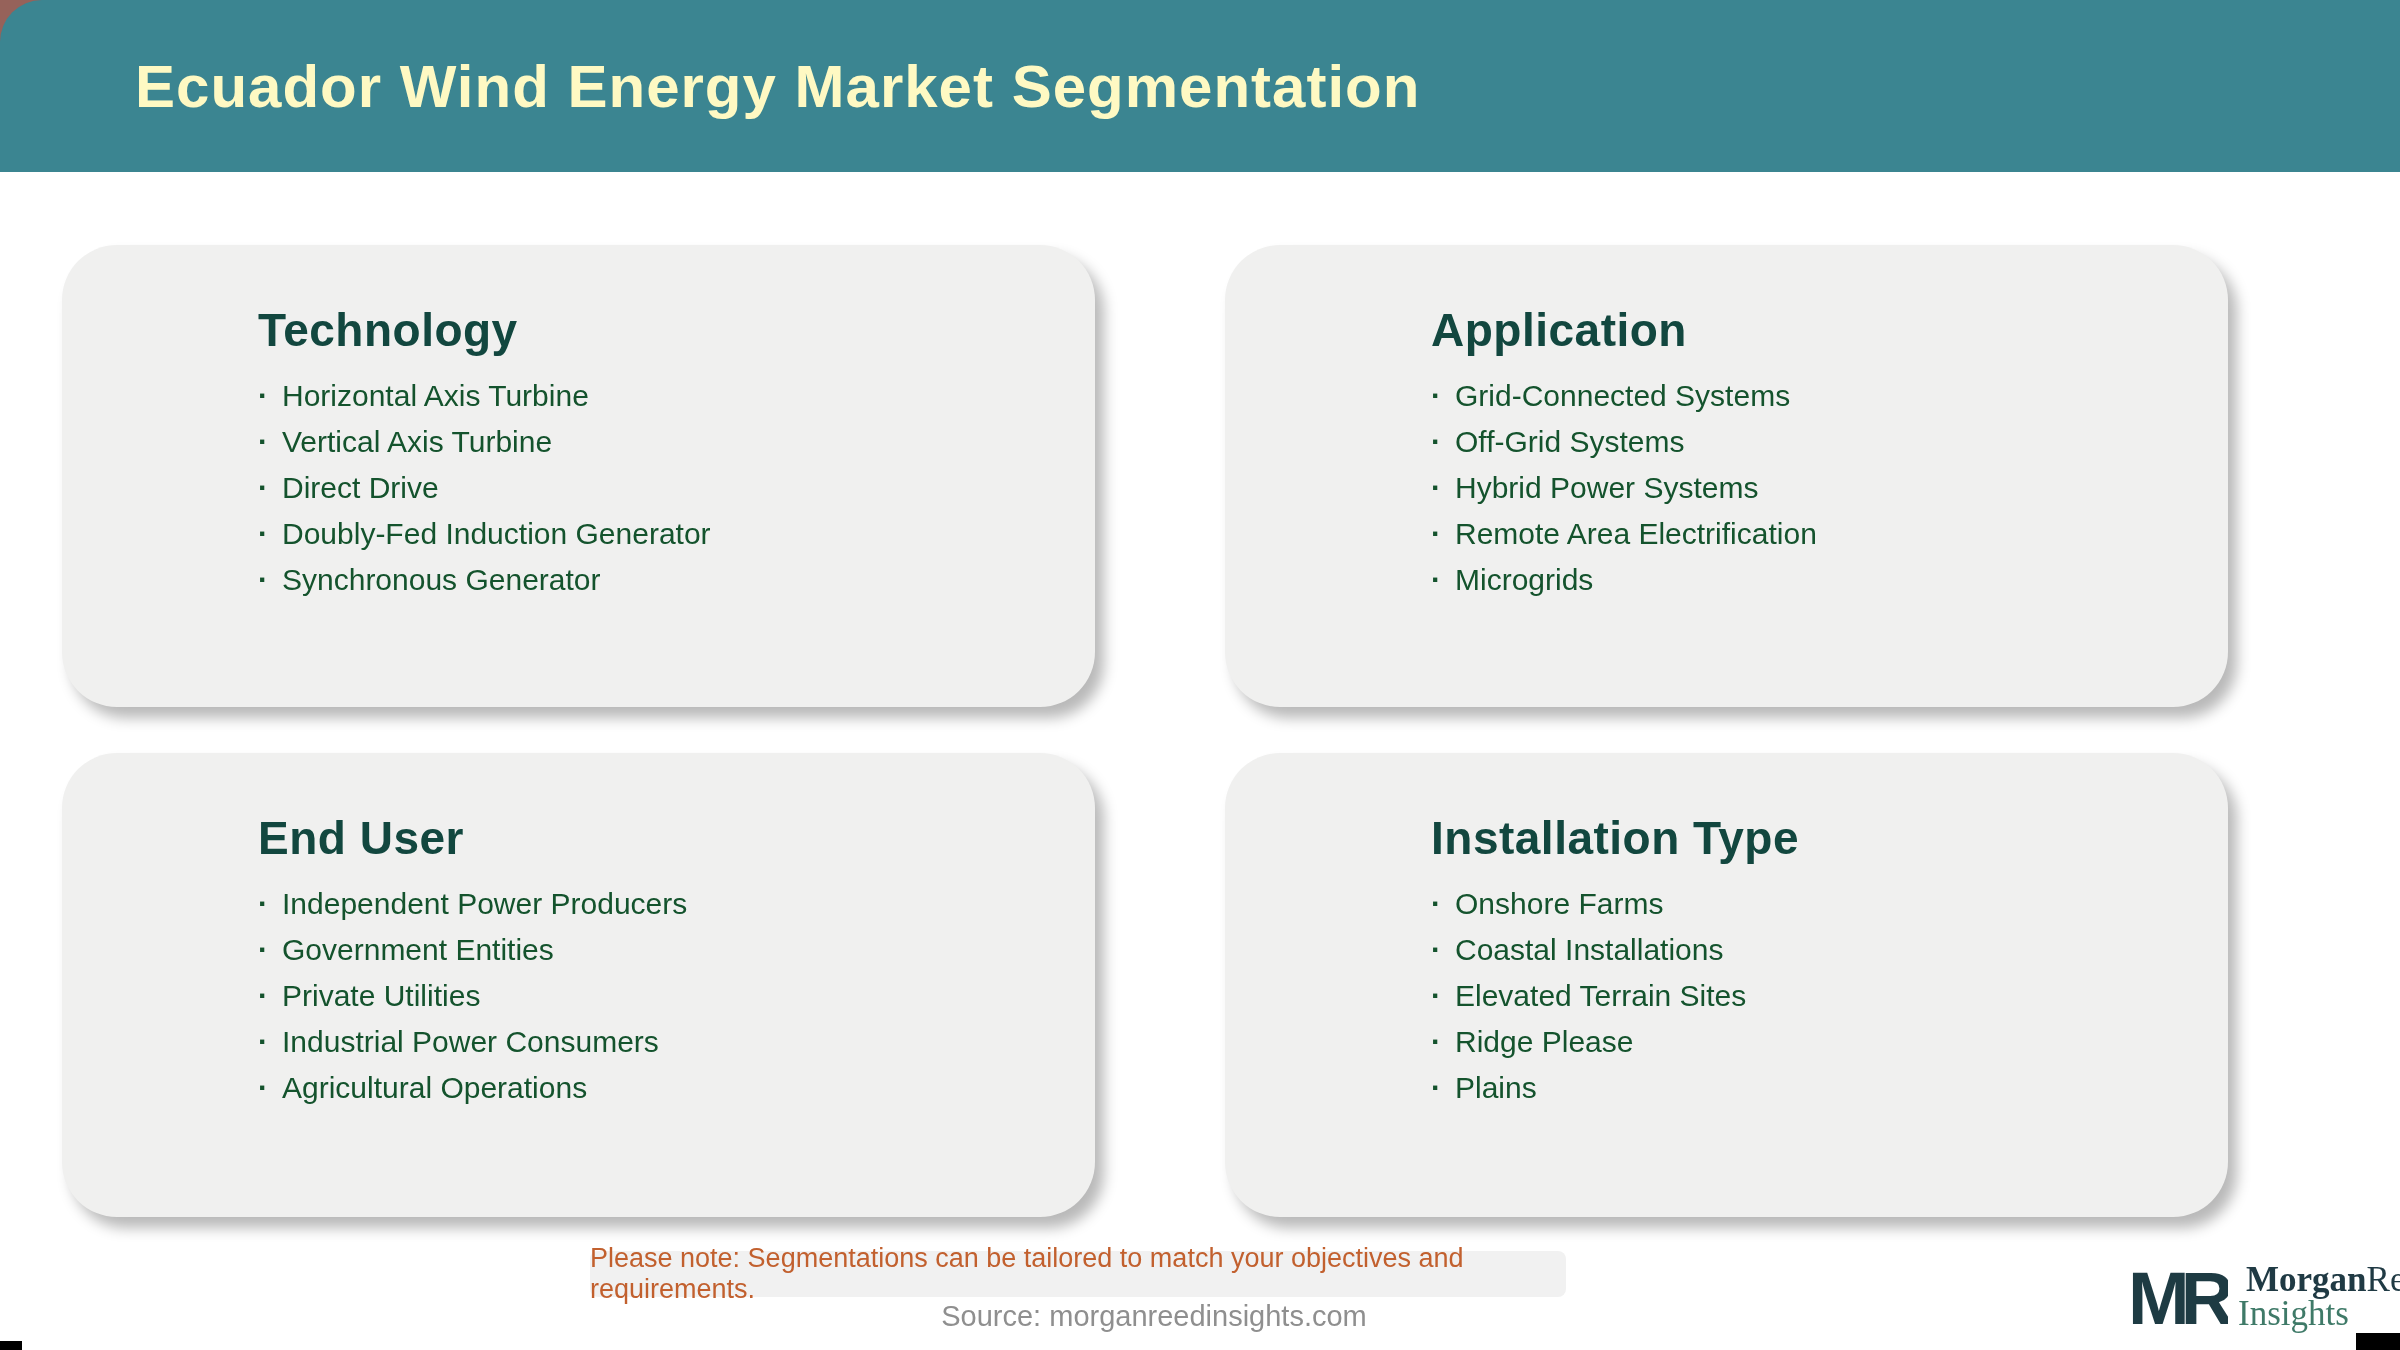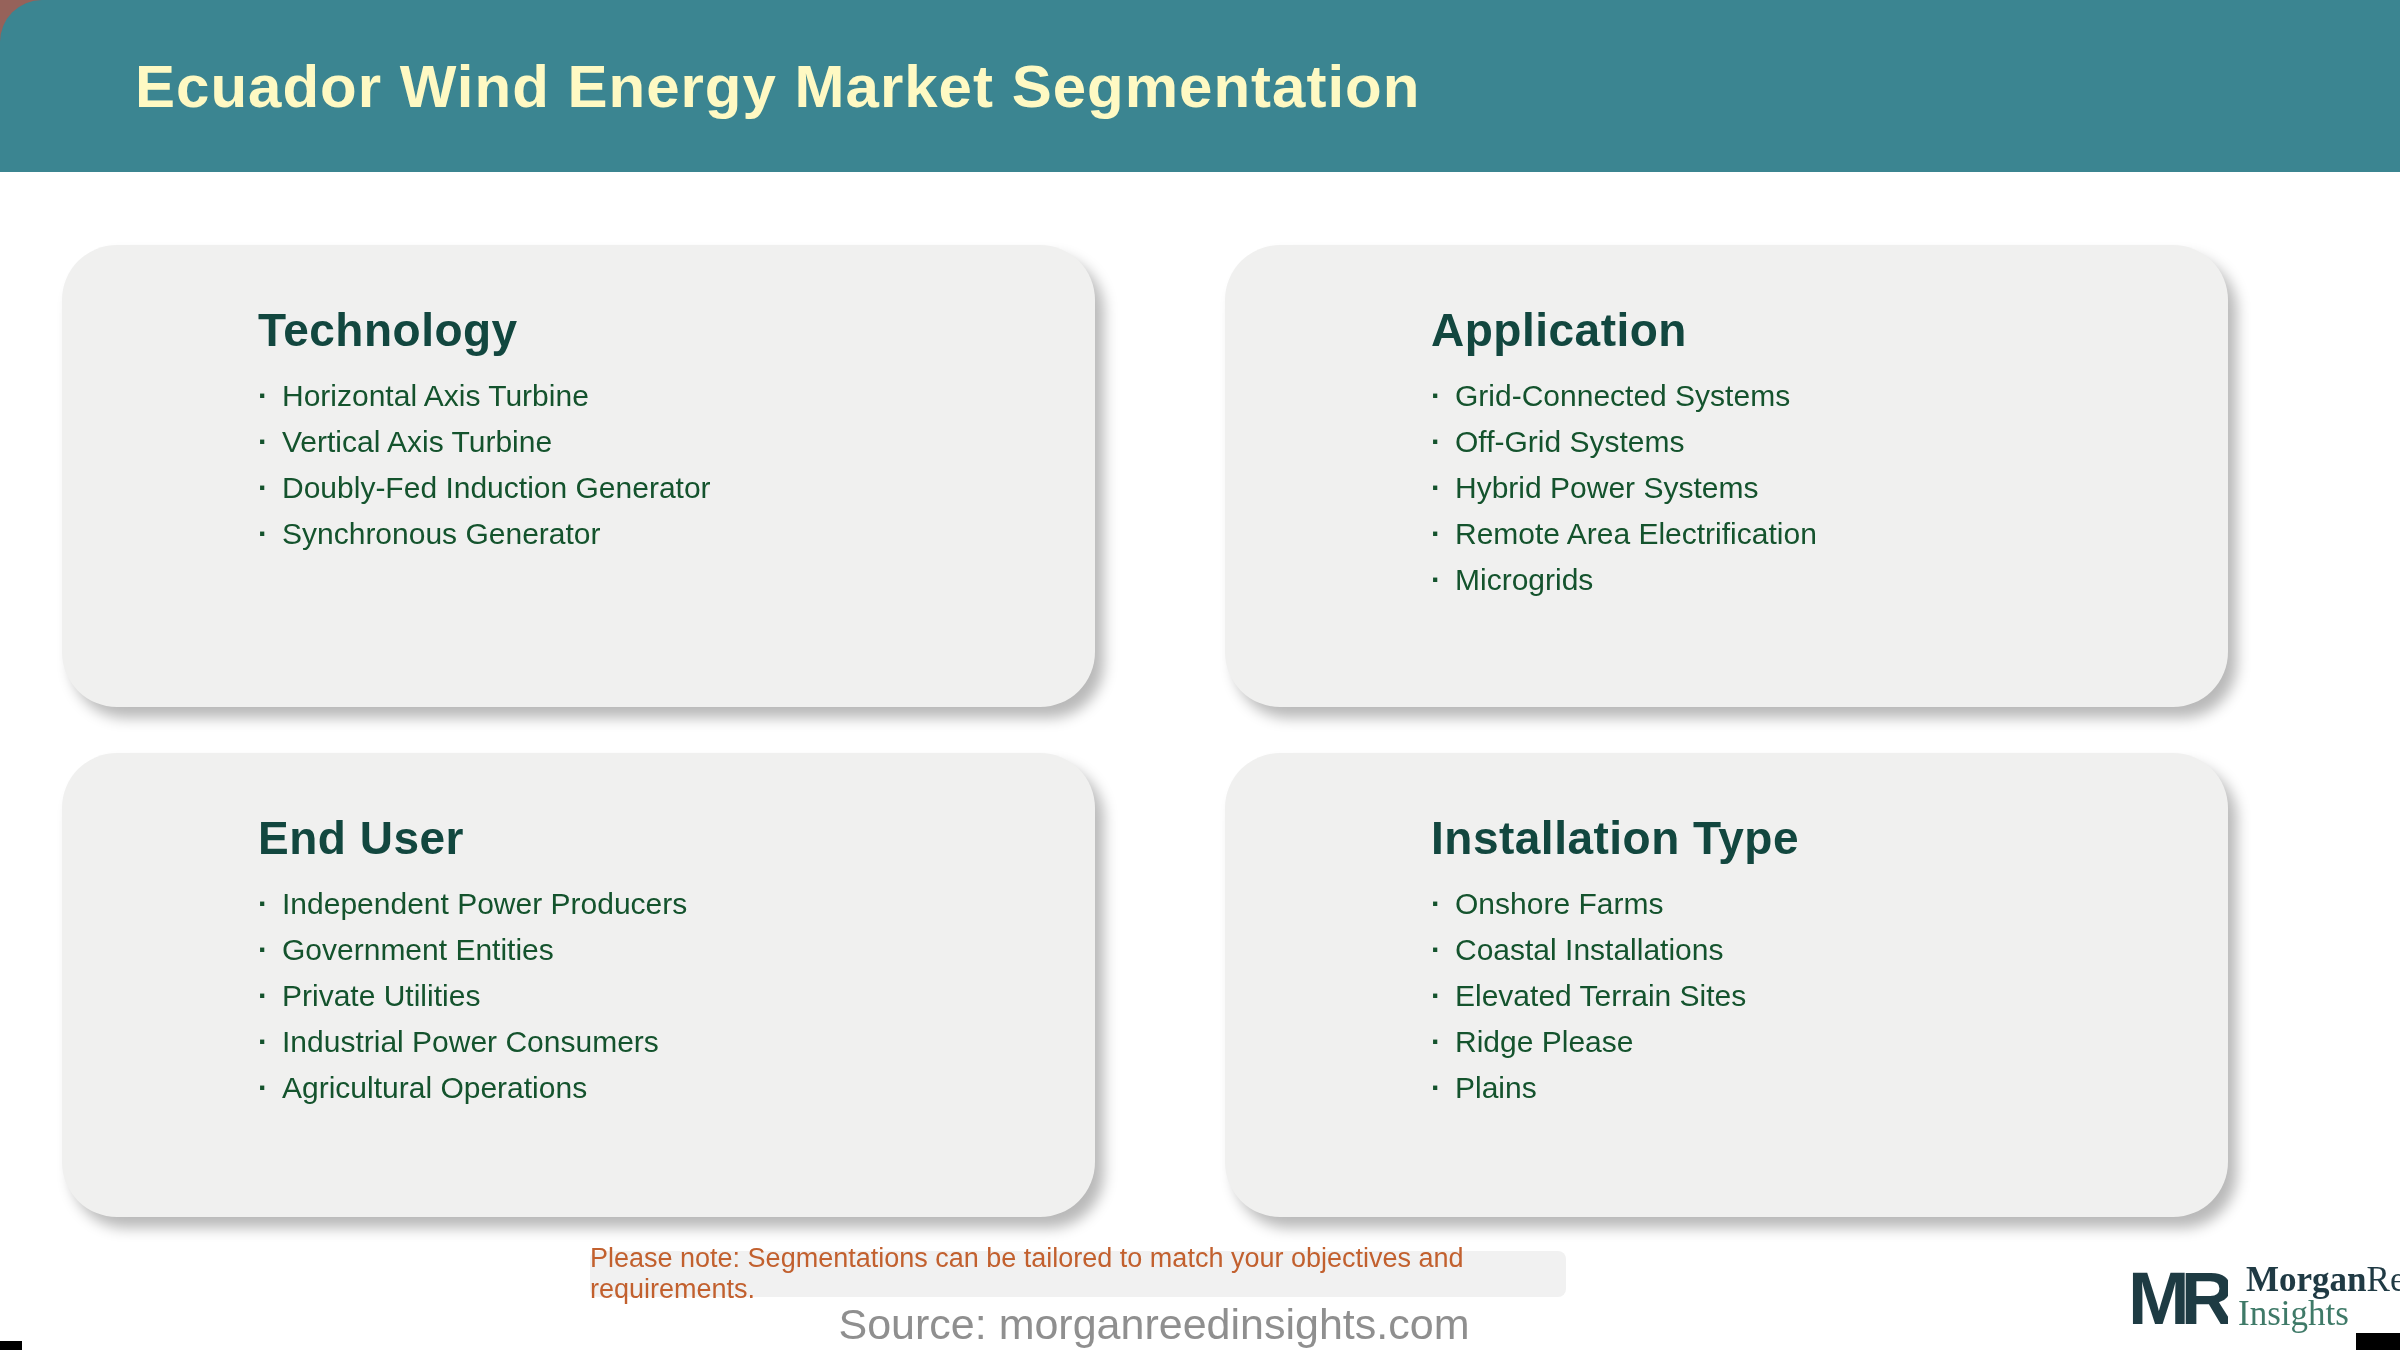--- a/index.html
+++ b/index.html
@@ -94,21 +94,21 @@
     color: #c2602e;
     font-size: 27px;
   }
 
   .source-line {
     position: absolute;
     left: 590px; top: 1300px;
     width: 1128px;
     text-align: center;
     color: #8f8f8f;
-    font-size: 43px;
+    font-size: 29px;
     z-index: 1;
   }
 
   .logo {
     position: absolute;
     left: 2128px; top: 1262px;
     display: flex;
     align-items: center;
     z-index: 1;
   }
@@ -146,20 +146,21 @@
 
   <div class="header">
     <h1>Ecuador Wind Energy Market Segmentation</h1>
   </div>
 
   <div class="card col-left row-top">
     <h2>Technology</h2>
     <ul>
       <li>Horizontal Axis Turbine</li>
       <li>Vertical Axis Turbine</li>
+      <li>Direct Drive</li>
       <li>Doubly-Fed Induction Generator</li>
       <li>Synchronous Generator</li>
     </ul>
   </div>
 
   <div class="card col-right row-top">
     <h2>Application</h2>
     <ul>
       <li>Grid-Connected Systems</li>
       <li>Off-Grid Systems</li>

